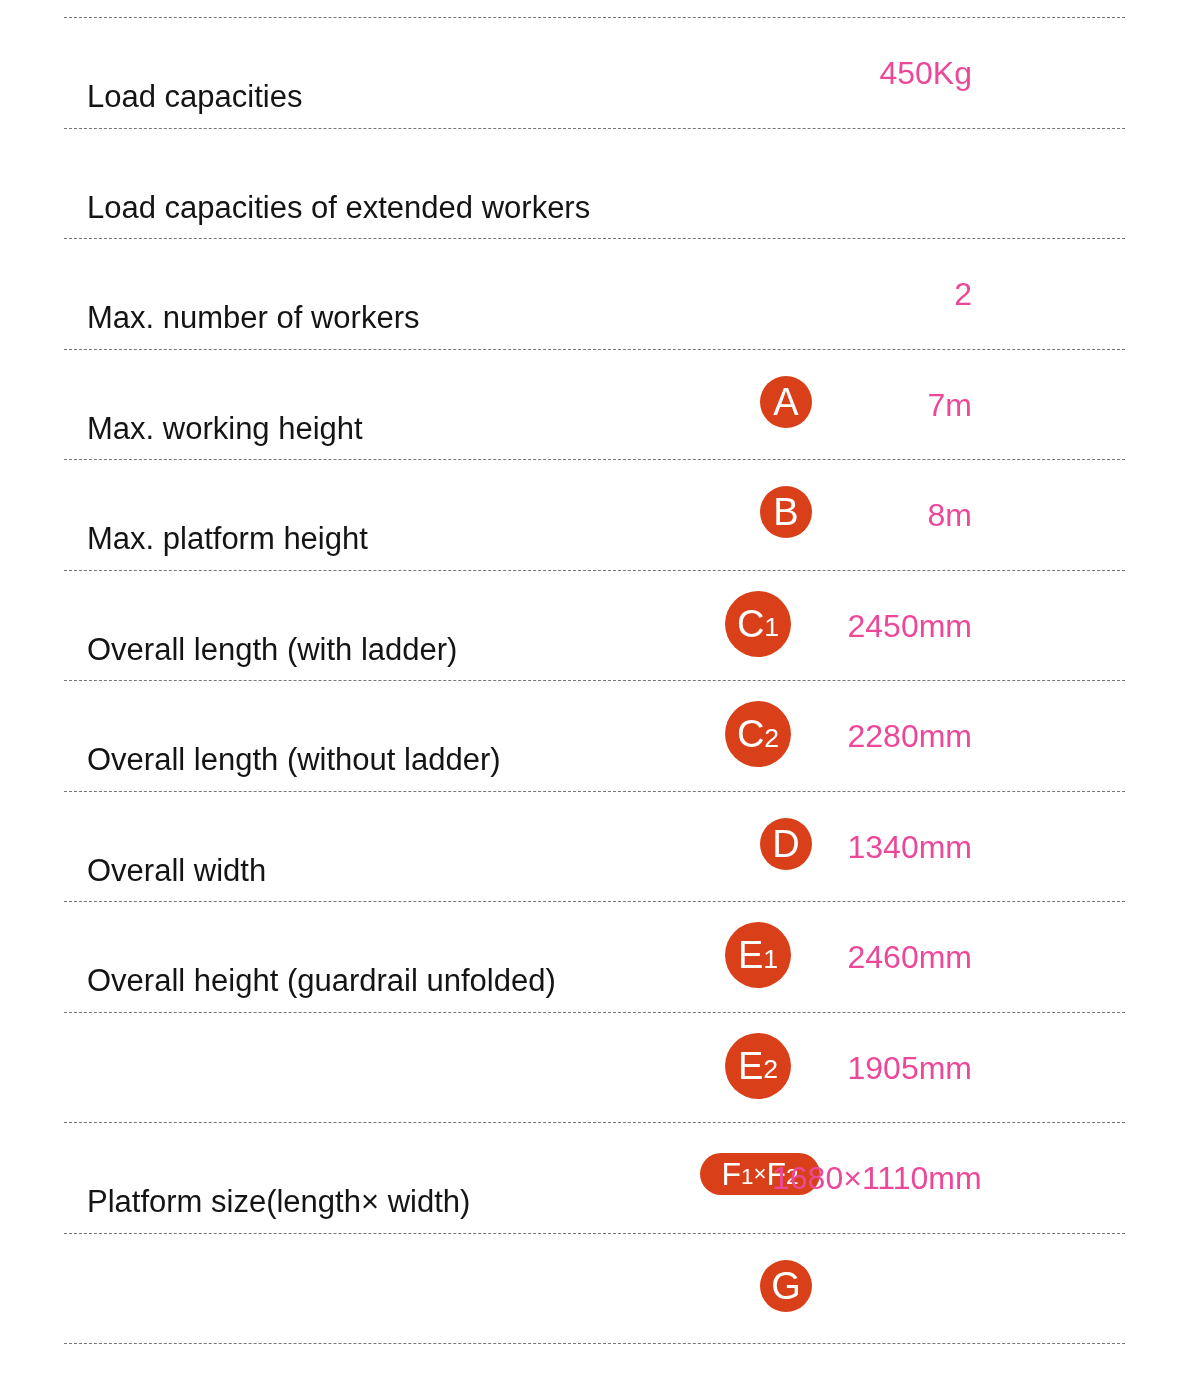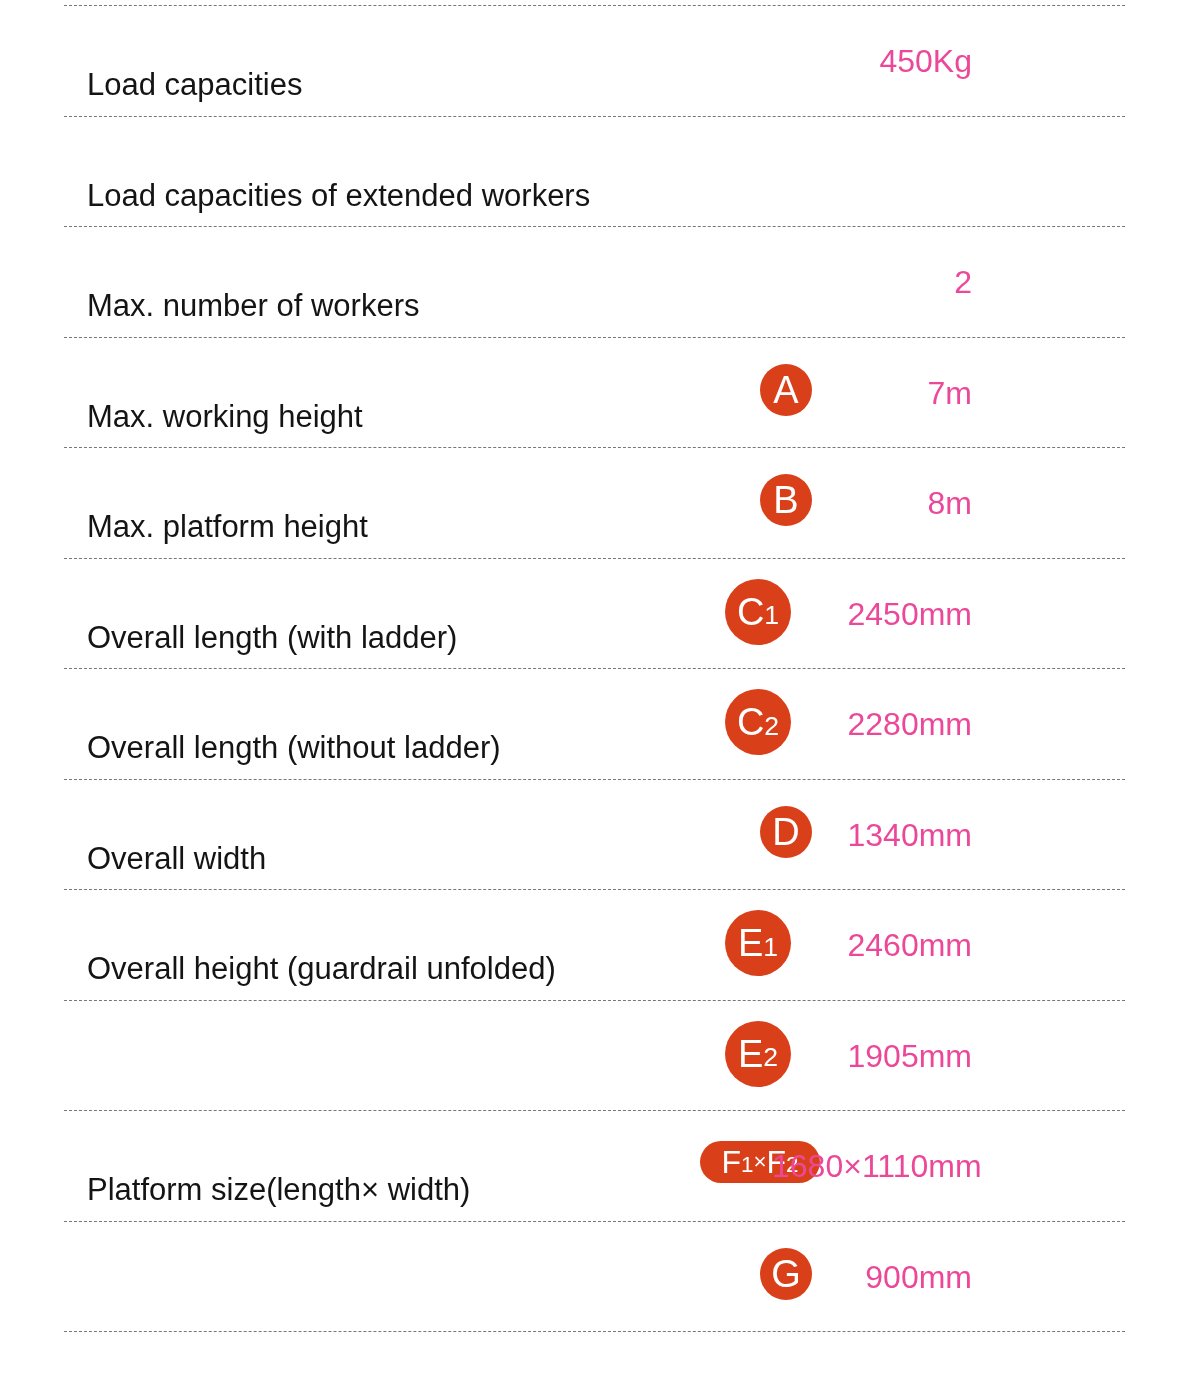--- a/index.html
+++ b/index.html
@@ -1,17 +1,17 @@
 <!DOCTYPE html>
 <html><head>
 <meta charset="utf-8">
 <style>
   html,body{margin:0;padding:0;background:#ffffff;}
   body{width:1200px;height:1394px;position:relative;overflow:hidden;font-family:"Liberation Sans",sans-serif;color:#111;}
-  .table{position:absolute;left:64px;top:5px;width:1061px;}
+  .table{position:absolute;left:64px;top:17px;width:1061px;}
   .rule{height:0;border-top:1.5px dashed #777;}
   .row{position:relative;height:109.5px;}
   .label{position:absolute;left:23px;top:60px;font-size:31px;line-height:38px;white-space:nowrap;color:#141414;}
   .value{position:absolute;left:808px;width:200px;margin-left:-100px;top:36px;text-align:right;font-size:32px;line-height:38px;white-space:nowrap;color:#ec4899;}
   .badge{position:absolute;left:696px;top:26px;width:52px;height:52px;border-radius:50%;background:#d9401a;color:#fff;
          display:flex;align-items:center;justify-content:center;font-size:38px;line-height:1;transform:translateX(-26px) translateX(26px);}
   .badge.wide{width:66px;height:66px;left:661px;top:20px;}
   .badge.pill{width:120px;height:42px;border-radius:21px;left:636px;top:30px;font-size:32px;}
   .badge sub{font-size:0.7em;vertical-align:baseline;position:relative;top:0.15em;}
 </style>
@@ -114,16 +114,15 @@
         <sub>2</sub>
       </span>
     <span class="value">1680×1110mm</span>
   </div>
   <div class="rule"></div>
 
   <div class="row">
     <span class="badge">
         <span>G</span>
       </span>
-    <span class="value">900mm</span>
   </div>
   <div class="rule"></div>
 </div>
 
 </body></html>

